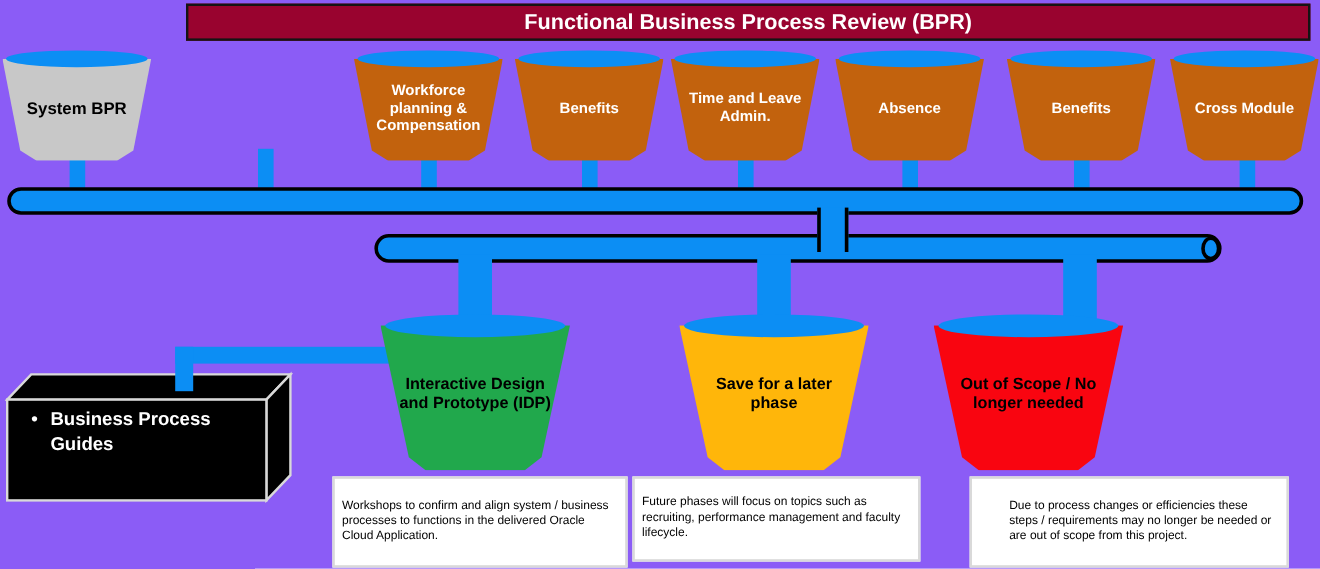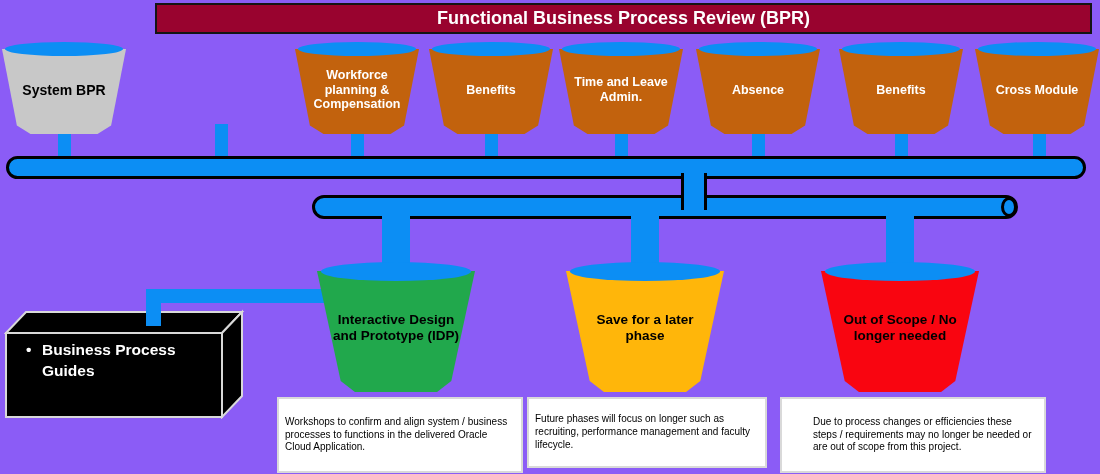--- a/index.html
+++ b/index.html
@@ -88,21 +88,21 @@
 
   
   .note {
     position:absolute; top:397px; background:#ffffff; border:2px solid #D9D9D9;
     box-sizing:border-box; color:#000; font-size:10px; line-height:1.28;
     display:flex; align-items:center; justify-content:center; text-align:left;
     padding:4px 6px; z-index:5;
   }
   .note.n1 { left:277px; width:246px; height:76px; }
   .note.n2 { left:527px; width:240px; height:71px; }
-  .note.n3 { left:780px; width:266px; height:76px;padding-left:31px; }
+  .note.n3 { left:808px; width:266px; height:76px;padding-left:31px; }
 </style>
 </head>
 <body>
 
 <div class="stage">
 
   <div class="banner">
     <span>Functional Business Process Review (BPR)</span>
   </div>
 
@@ -177,29 +177,29 @@
   <div class="bucket yellow" style="left:566px">
     <div class="bbody"></div>
     <div class="lid"></div>
     <div class="blabel">Save for a later phase</div>
   </div>
   <div class="bucket green" style="left:317px">
     <div class="bbody"></div>
     <div class="lid"></div>
     <div class="blabel">Interactive Design and Prototype (IDP)</div>
   </div>
-  <div class="bucket red" style="left:821px">
+  <div class="bucket red" style="left:778px">
     <div class="bbody"></div>
     <div class="lid"></div>
     <div class="blabel">Out of Scope / No longer needed</div>
   </div>
 
   <div class="note n1">
     <span>Workshops to confirm and align system / business processes to functions in the delivered Oracle Cloud Application.</span>
   </div>
   <div class="note n2">
-    <span>Future phases will focus on longer such as recruiting, performance management and faculty lifecycle.</span>
+    <span>Future phases will focus on topics such as recruiting, performance management and faculty lifecycle.</span>
   </div>
   <div class="note n3">
     <span>Due to process changes or efficiencies these steps / requirements may no longer be needed or are out of scope from this project.</span>
   </div>
 
 </div>
 
 </body></html>

